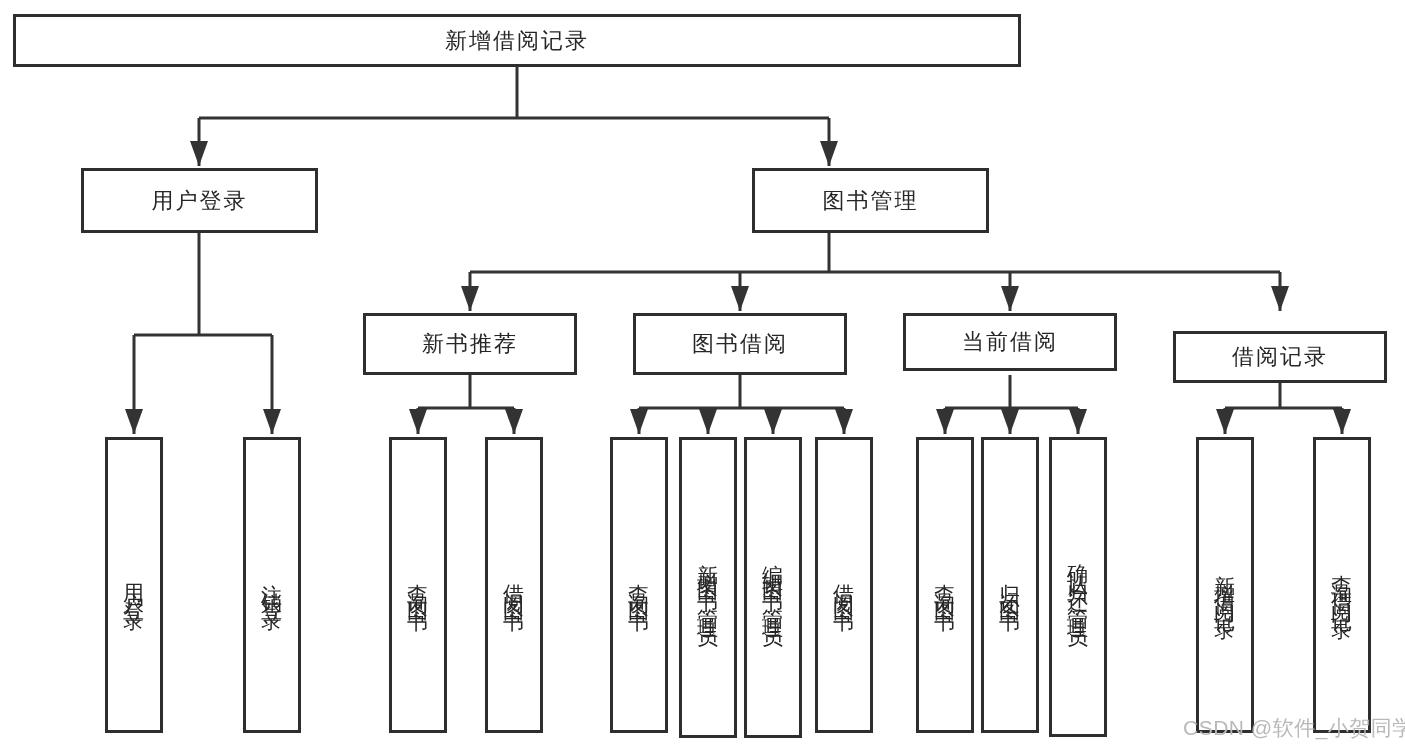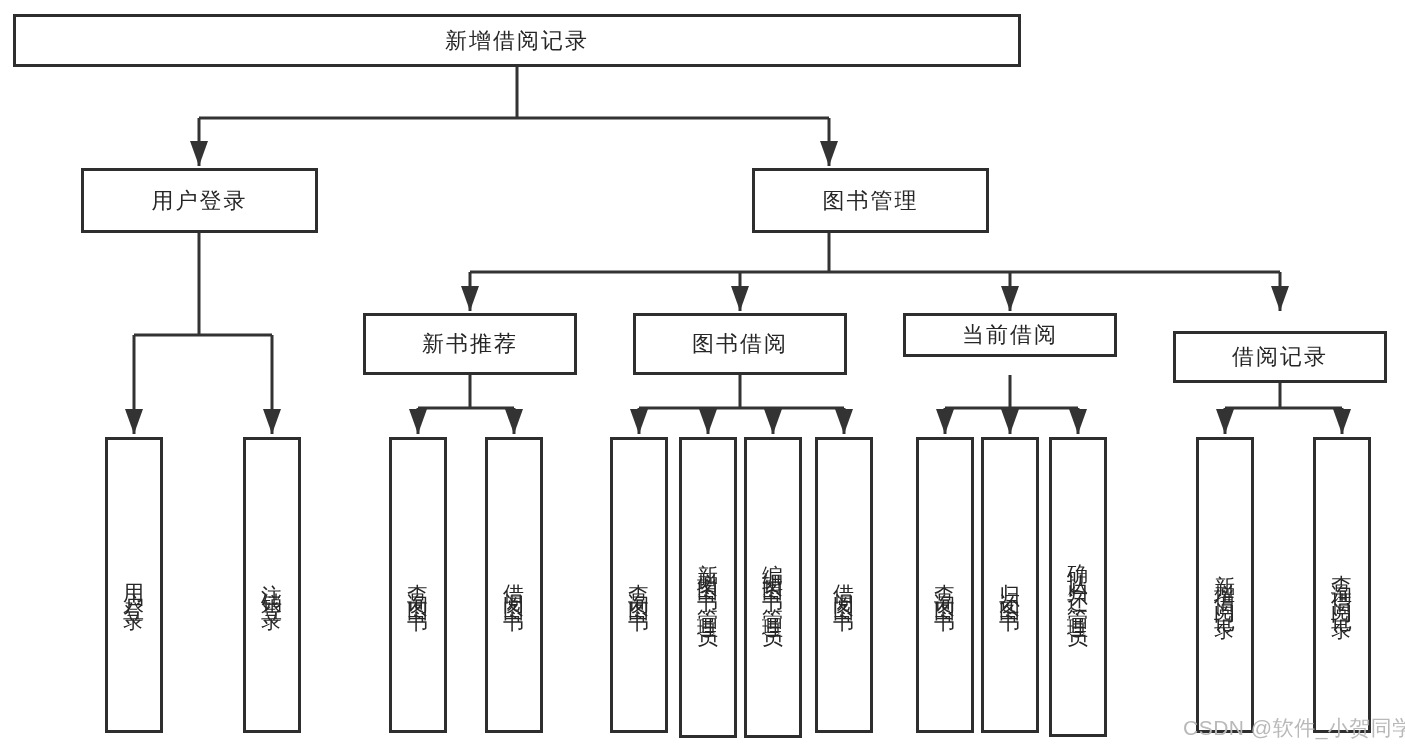--- a/index.html
+++ b/index.html
@@ -99,21 +99,21 @@
     </g>
   </svg>
 
   <div class="node hnode" style="left:13px; top:14px; width:1008px; height:53px;">新增借阅记录</div>
 
   <div class="node hnode" style="left:81px; top:168px; width:237px; height:65px;">用户登录</div>
   <div class="node hnode" style="left:752px; top:168px; width:237px; height:65px;">图书管理</div>
 
   <div class="node hnode" style="left:633px; top:313px; width:214px; height:62px;">图书借阅</div>
   <div class="node hnode" style="left:363px; top:313px; width:214px; height:62px;">新书推荐</div>
-  <div class="node hnode" style="left:903px; top:313px; width:214px; height:44px;">当前借阅</div>
+  <div class="node hnode" style="left:903px; top:313px; width:214px; height:58px;">当前借阅</div>
   <div class="node hnode" style="left:1173px; top:331px; width:214px; height:52px;">借阅记录</div>
 
   <div class="node vnode" style="left:105px; top:437px; width:58px; height:296px;">
     <span class="vtext">用户登录</span>
   </div>
   <div class="node vnode" style="left:243px; top:437px; width:58px; height:296px;">
     <span class="vtext">注销登录</span>
   </div>
 
   <div class="node vnode" style="left:389px; top:437px; width:58px; height:296px;">

